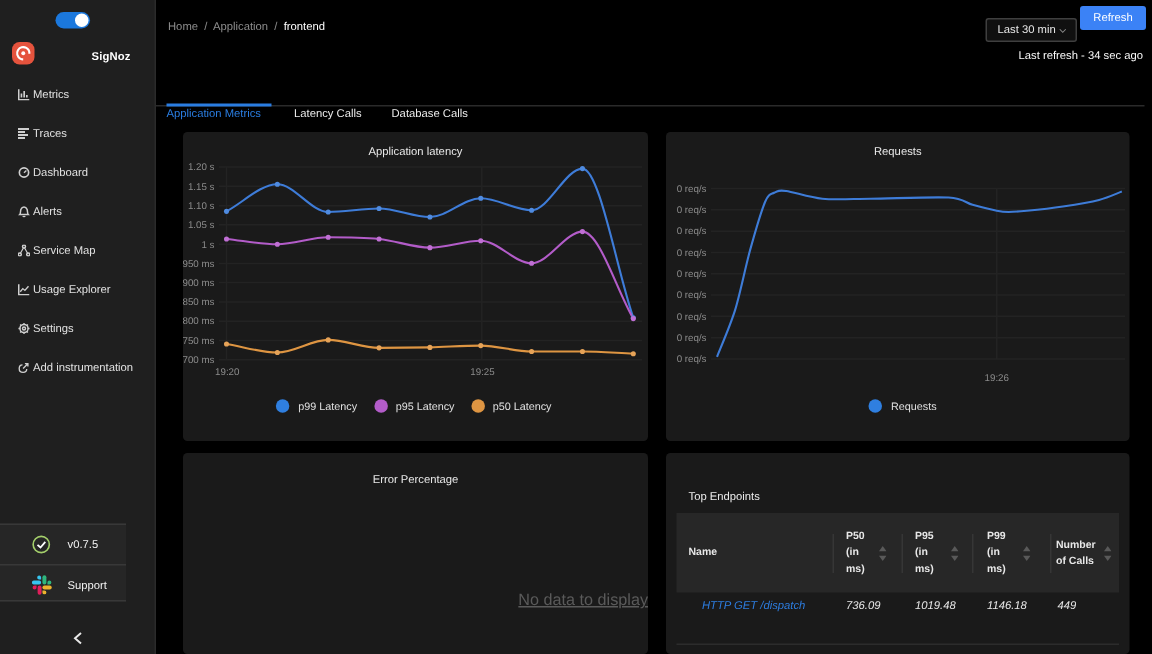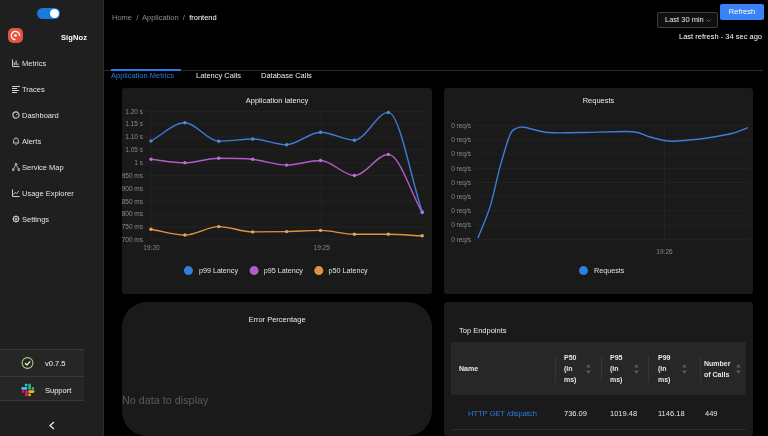--- a/index.html
+++ b/index.html
@@ -43,33 +43,33 @@
     border-bottom:1px solid #2a2a2a; }
   .tab { position:absolute; top:5px; font-size:7.5px; color:#ededed; white-space:nowrap;margin-top:16px; }
   .tab.active { color:#2a7de1; }
   .tabline { position:absolute; left:7px; top:19px; width:70px; height:2px;
     background:#2a7de1; }
   .panel { position:absolute; background:#1a1a1a; border-radius:3px; }
   .ptitle { position:absolute; left:0; top:8px; width:100%; text-align:center;
     font-size:7.5px; color:#e9e9e9; }
   #p1 { left:122px; top:88px; width:310px; height:206px; }
   #p2 { left:444px; top:88px; width:309px; height:206px;padding-left:16px; }
-  #p3 { left:122px; top:302px; width:310px; height:134px;border-radius:25px; }
+  #p3 { left:122px; top:302px; width:310px; height:134px; }
   #p4 { left:444px; top:302px; width:309px; height:134px; }
-  .nodata { position:absolute; left:0; top:92px; width:100%; text-align:left;
-    font-size:10.8px; color:#5a5a5a; }
+  .nodata { position:absolute; left:0; top:92px; width:100%; text-align:right;
+    font-size:10.8px; color:#5a5a5a;text-decoration:underline; }
   
   .tp-title { position:absolute; left:15px; top:24px; font-size:7.5px; color:#ececec; }
   .thead { position:absolute; left:7px; top:40px; width:295px; height:53px;
     background:#272727; }
   .th { position:absolute; font-size:7px; font-weight:bold; color:#e8e8e8; line-height:11px; }
   .sorter { position:absolute; width:5px; height:10px; }
   .trow { position:absolute; left:7px; top:93px; width:295px; height:35px;
     border-bottom:1px solid #2c2c2c; }
-  .td { position:absolute; top:14px; font-size:7.5px; color:#e8e8e8; }
+  .td { position:absolute; top:4px; font-size:7.5px; color:#e8e8e8;font-style:italic; }
   .td.link { color:#2d7de0; }
 </style>
 </head>
 <body>
 <div id="root">
   <div id="sidebar">
     <div class="switch">
         <div class="knob"></div>
       </div>
     <div class="logo">
@@ -127,20 +127,27 @@
         </svg>
         <div class="txt">Usage Explorer</div>
       </div>
     <div class="mi" style="top:206px">
         <svg width="8" height="8" viewBox="0 0 8 8">
           <circle cx="4" cy="4" r="2.7" fill="none" stroke="#cfcfcf" stroke-width="1"></circle>
           <circle cx="4" cy="4" r="1" fill="none" stroke="#cfcfcf" stroke-width="1"></circle>
           <path d="M4 0.3 V1.5 M4 6.5 V7.7 M0.3 4 H1.5 M6.5 4 H7.7 M1.4 1.4 L2.2 2.2 M5.8 5.8 L6.6 6.6 M6.6 1.4 L5.8 2.2 M2.2 5.8 L1.4 6.6" stroke="#cfcfcf" stroke-width="0.9"></path>
         </svg>
         <div class="txt">Settings</div>
+      </div>
+    <div class="mi" style="top:232px">
+        <svg width="8" height="8" viewBox="0 0 8 8">
+          <path d="M3.4 4.6 L6.2 1.8 M4.6 1.4 L6.6 1.4 L6.6 3.4" stroke="#cfcfcf" stroke-width="0.9" fill="none"></path>
+          <path d="M3 2.2 C1.4 2.2 0.8 3.4 0.8 4.6 C0.8 6.2 2 7.2 3.4 7.2 C4.8 7.2 5.8 6.4 5.8 5" stroke="#cfcfcf" stroke-width="0.9" fill="none"></path>
+        </svg>
+        <div class="txt">Add instrumentation</div>
       </div>
 
     <div class="sb-bottom">
       <div class="sb-row">
         <svg width="13" height="13" viewBox="0 0 13 13">
           <circle cx="6.5" cy="6.5" r="5.4" fill="none" stroke="#a4cf6b" stroke-width="1.1"></circle>
           <path d="M4 6.7 L6 8.5 L9.2 4.8" fill="none" stroke="#fff" stroke-width="1.2"></path>
         </svg>
         <div class="txt">v0.7.5</div>
       </div>

